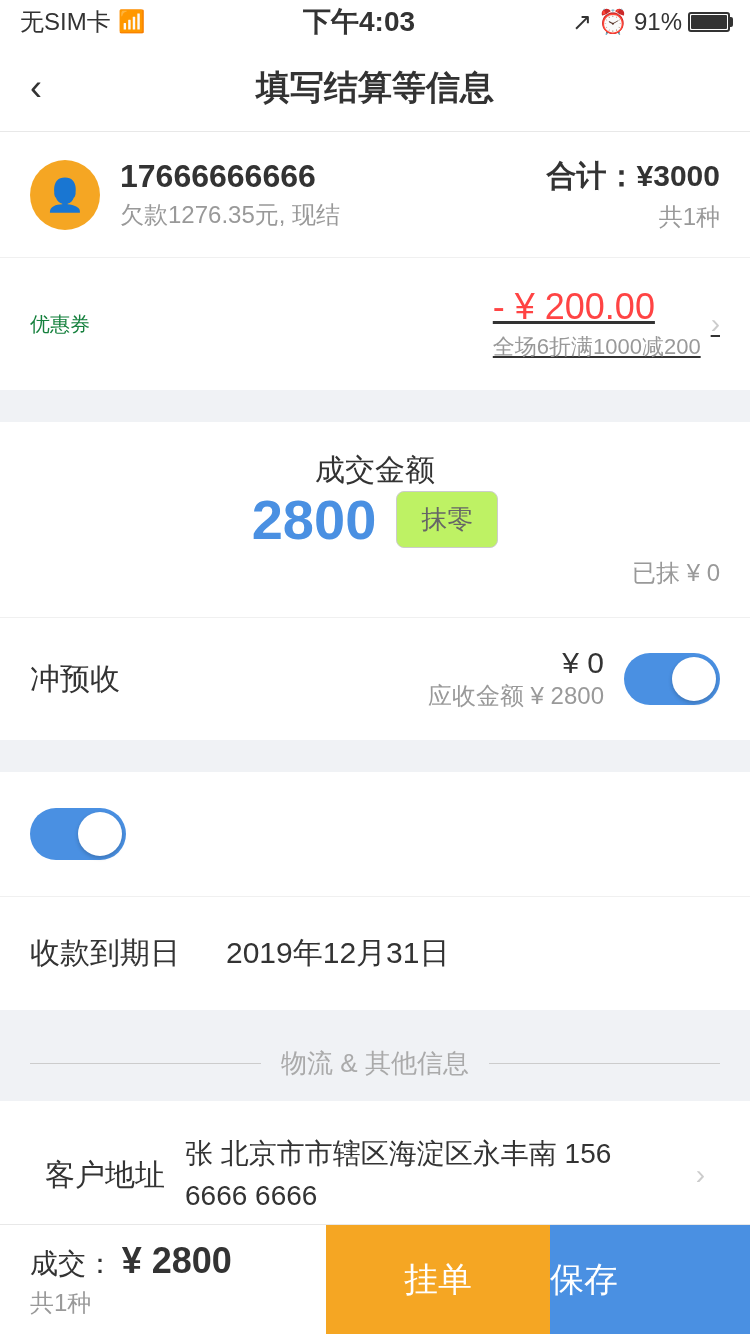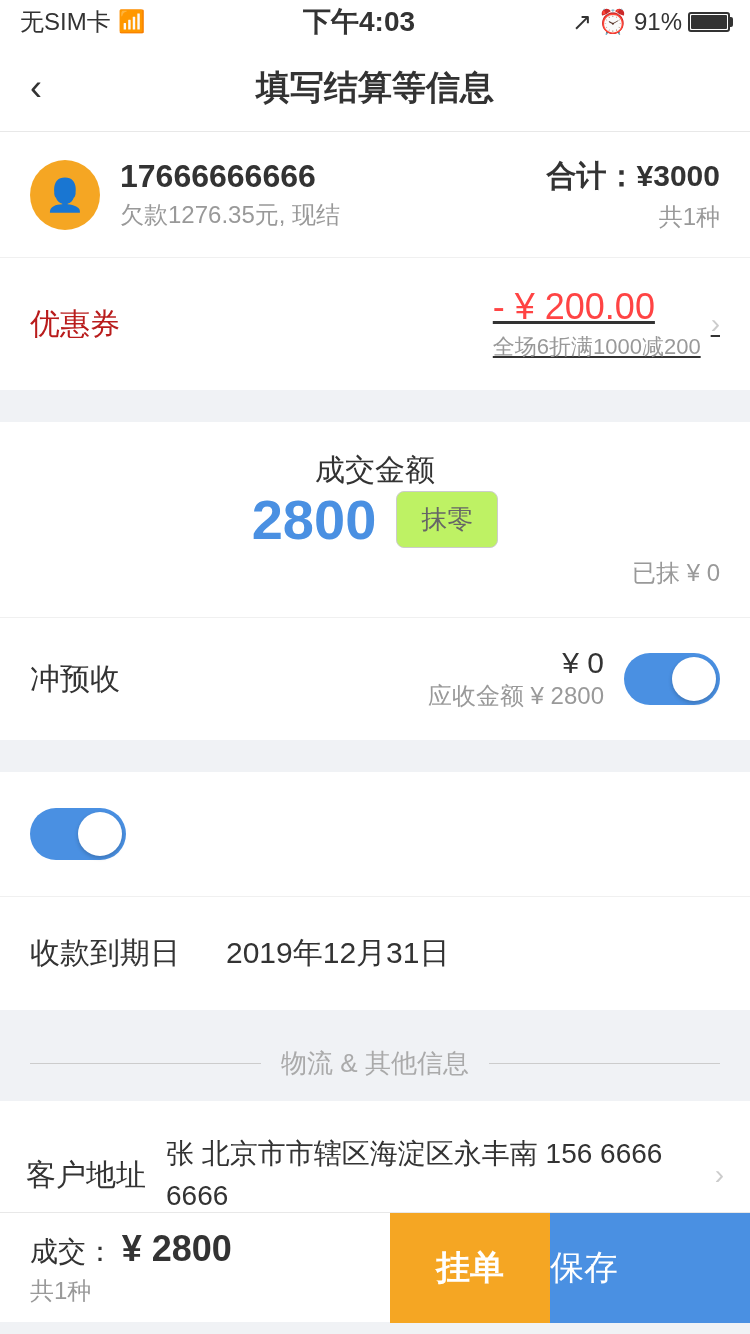--- a/index.html
+++ b/index.html
@@ -93,21 +93,21 @@
 
     
     .coupon-row {
       padding: 28px 30px;
       display: flex;
       align-items: center;
       justify-content: space-between;
       background: #fff;
       border-top: 1px solid #f0f0f0;
     }
-    .coupon-label { font-size: 30px; color: #b91c1c; }
+    .coupon-label { font-size: 20px; color: #15803d; }
     .coupon-right { display: flex; align-items: center; gap: 10px; text-decoration: underline; }
     .coupon-discount { font-size: 36px; color: #ff4444; font-weight: 500; }
     .coupon-desc { font-size: 22px; color: #999; text-align: right; margin-top: 4px; }
     .chevron-icon { font-size: 28px; color: #ccc; }
 
     
     .deal-section {
       background: #fff;
       padding: 28px 30px;
       margin-bottom: 0;
@@ -197,58 +197,58 @@
     .divider-line {
       flex: 1; height: 1px; background: #ccc;
     }
     .divider-text { font-size: 26px; color: #aaa; }
 
     
     .address-row {
       display: flex;
       align-items: center;
       justify-content: space-between;
-      padding: 32px 26px;
+      padding: 32px 45px;
       background: #fff;
     }
     .address-label { font-size: 30px; color: #333; flex-shrink: 0; }
     .address-value { font-size: 28px; color: #333; flex: 1; margin: 0 20px; line-height: 1.5; }
 
     
     .footer-area {
       flex: 1;
       background: #f0f2f5;
       min-height: 200px;
     }
 
     
     .bottom-bar {
       position: fixed;
-      bottom: 12px;
+      bottom: 0;
       width: 750px;
       height: 110px;
       display: flex;
       background: #fff;
       border-top: 1px solid #e8e8e8;
     }
     .bottom-info {
       flex: 1;
       padding: 16px 30px;
       display: flex;
       flex-direction: column;
       justify-content: center;
     }
     .bottom-deal { font-size: 28px; color: #333; }
     .bottom-deal-amount { font-size: 36px; font-weight: 600; color: #333; }
     .bottom-count { font-size: 24px; color: #999; margin-top: 4px; }
     .bottom-btn-hold {
-      width: 160px; height: 110px;
+      width: 224px; height: 110px;
       background: #f5a623;
       display: flex; align-items: center; justify-content: center;
-      font-size: 34px; color: #fff; font-weight: 700; cursor: pointer;
+      font-size: 34px; color: #fff; font-weight: 400; cursor: pointer;
     }
     .bottom-btn-save {
       width: 200px; height: 110px;
       background: #4a90e2;
       display: flex; align-items: center; justify-content: flex-start;
       font-size: 34px; color: #fff; font-weight: 500; cursor: pointer;
     }
 
     
     .wifi-icon { font-size: 22px; }

